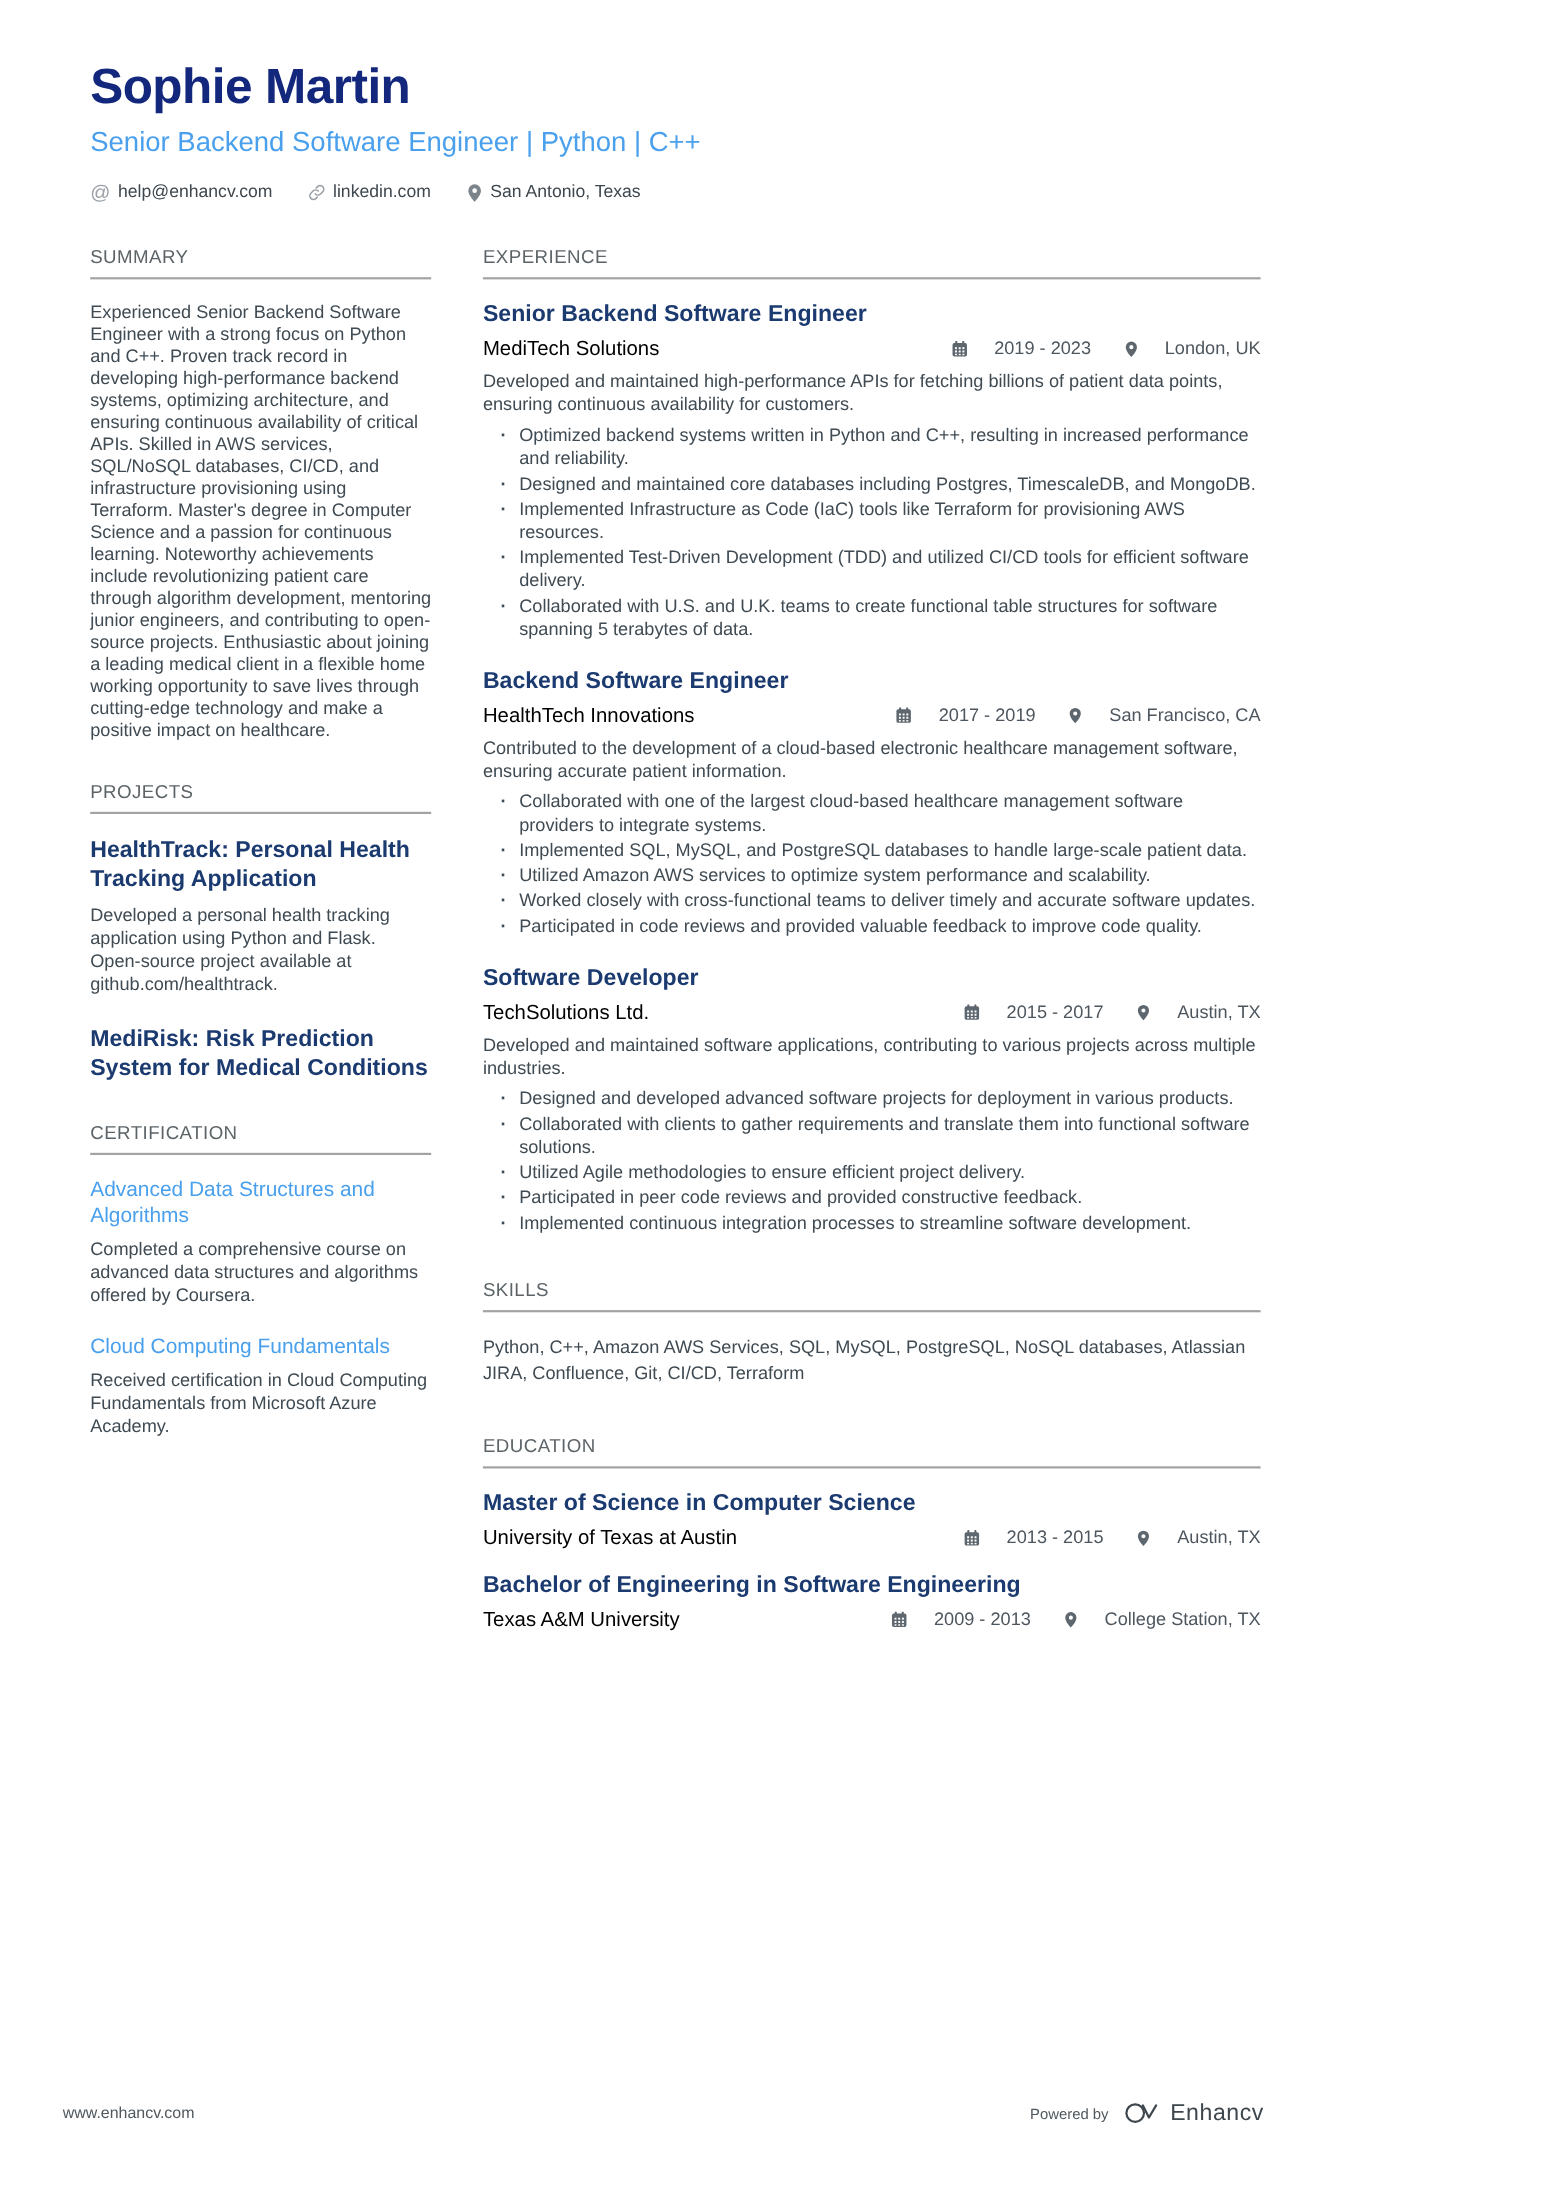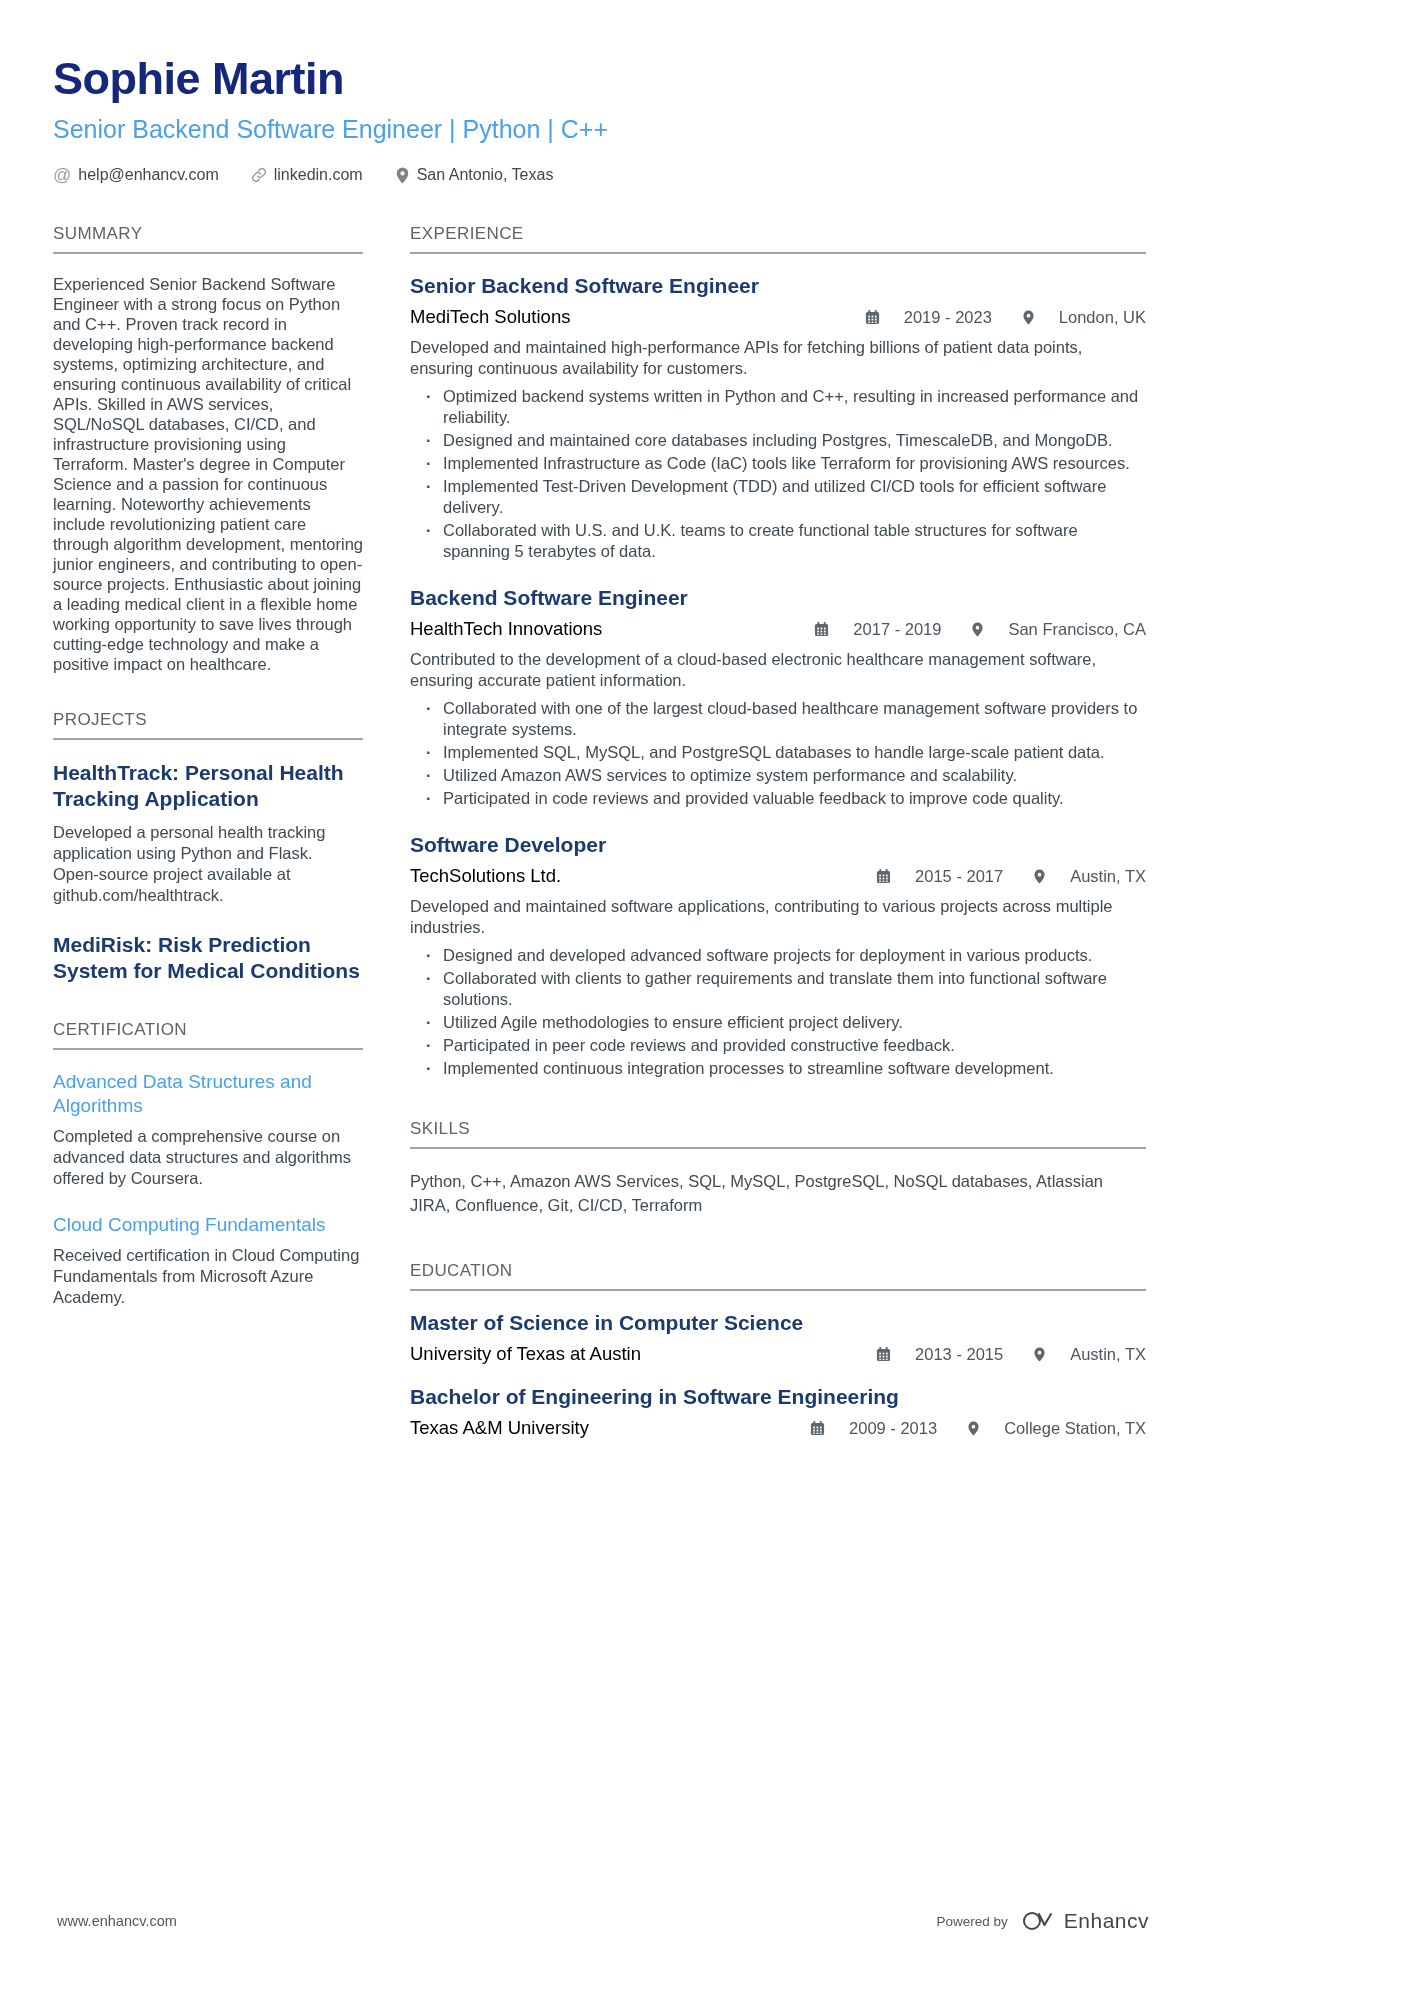--- a/index.html
+++ b/index.html
@@ -1,19 +1,19 @@
 <!DOCTYPE html>
 <html><head>
 <meta charset="utf-8">
 <style>
   * { margin:0; padding:0; box-sizing:border-box; }
   html,body { background:#ffffff; }
   body { font-family:"Liberation Sans","DejaVu Sans",sans-serif; color:#3f4a52; }
   .page { position:relative; width:1206px; height:1995px; background:#ffffff; overflow:hidden;
-          padding:53px 60px 0 53px; }
+          padding:53px 60px 0 82px; }
 
   
   .name { font-size:45px; font-weight:700; color:#13277d; letter-spacing:-0.5px; margin-bottom:10px; }
   .headline { font-size:25px; font-weight:500; color:#4aa0ec; margin-bottom:22px; }
   .contact-row { display:flex; align-items:center; gap:32px; font-size:16px; color:#3e474e; margin-bottom:40px; }
   .contact-item { display:flex; align-items:center; gap:7px; }
   .contact-item .glyph { color:#9aa0a6; display:inline-flex; align-items:center; }
   .contact-item .glyph.pin { color:#7b838b; }
   .at-glyph { font-size:18px; line-height:1; }
 
@@ -216,20 +216,21 @@
                   </span>
                 <span>San Francisco, CA</span>
               </span>
             </span>
           </div>
           <p class="job-summary">Contributed to the development of a cloud-based electronic healthcare management software, ensuring accurate patient information.</p>
           <ul class="bullets">
             <li>Collaborated with one of the largest cloud-based healthcare management software providers to integrate systems.</li>
             <li>Implemented SQL, MySQL, and PostgreSQL databases to handle large-scale patient data.</li>
             <li>Utilized Amazon AWS services to optimize system performance and scalability.</li>
+            <li>Worked closely with cross-functional teams to deliver timely and accurate software updates.</li>
             <li>Participated in code reviews and provided valuable feedback to improve code quality.</li>
           </ul>
         </div>
 
         <div class="job">
           <div class="job-title">Software Developer</div>
           <div class="org-row">
             <span class="org-name">TechSolutions Ltd.</span>
             <span class="meta-group">
               <span class="meta">

